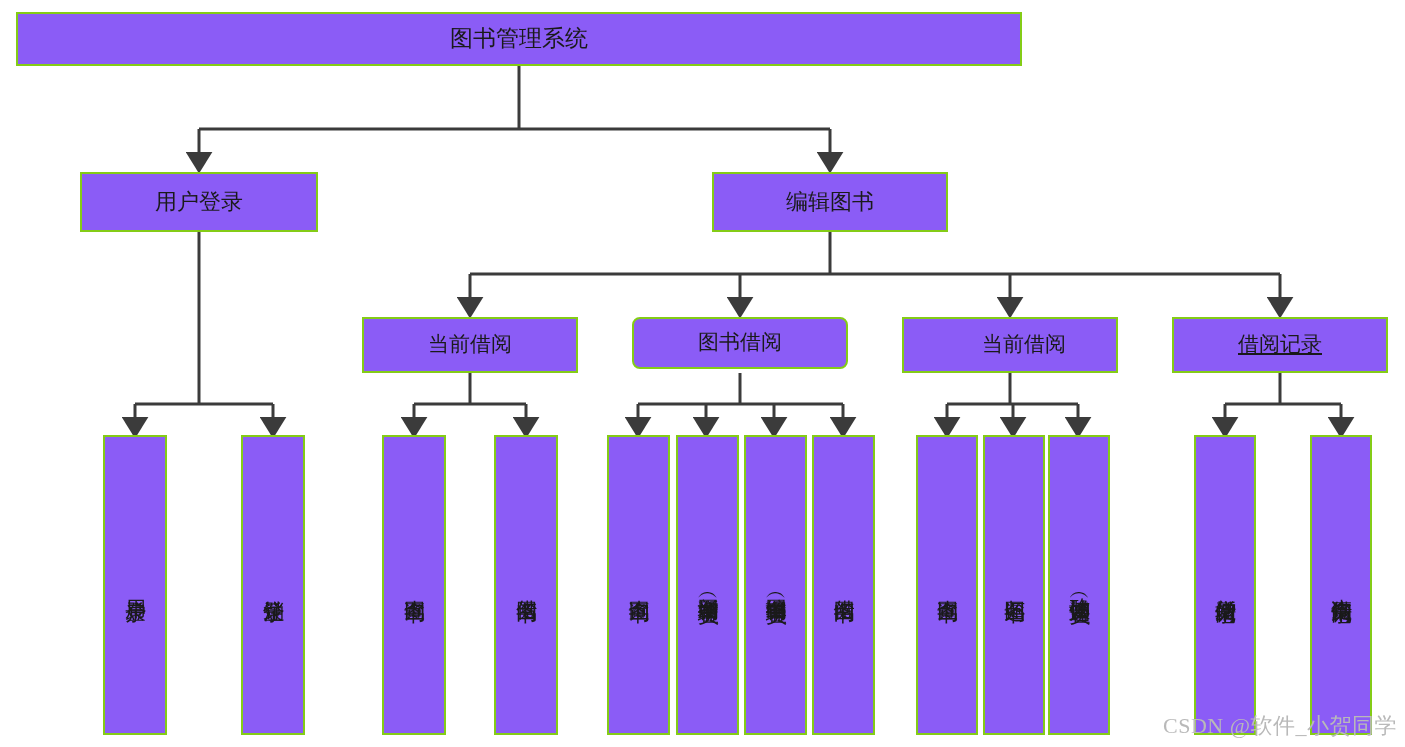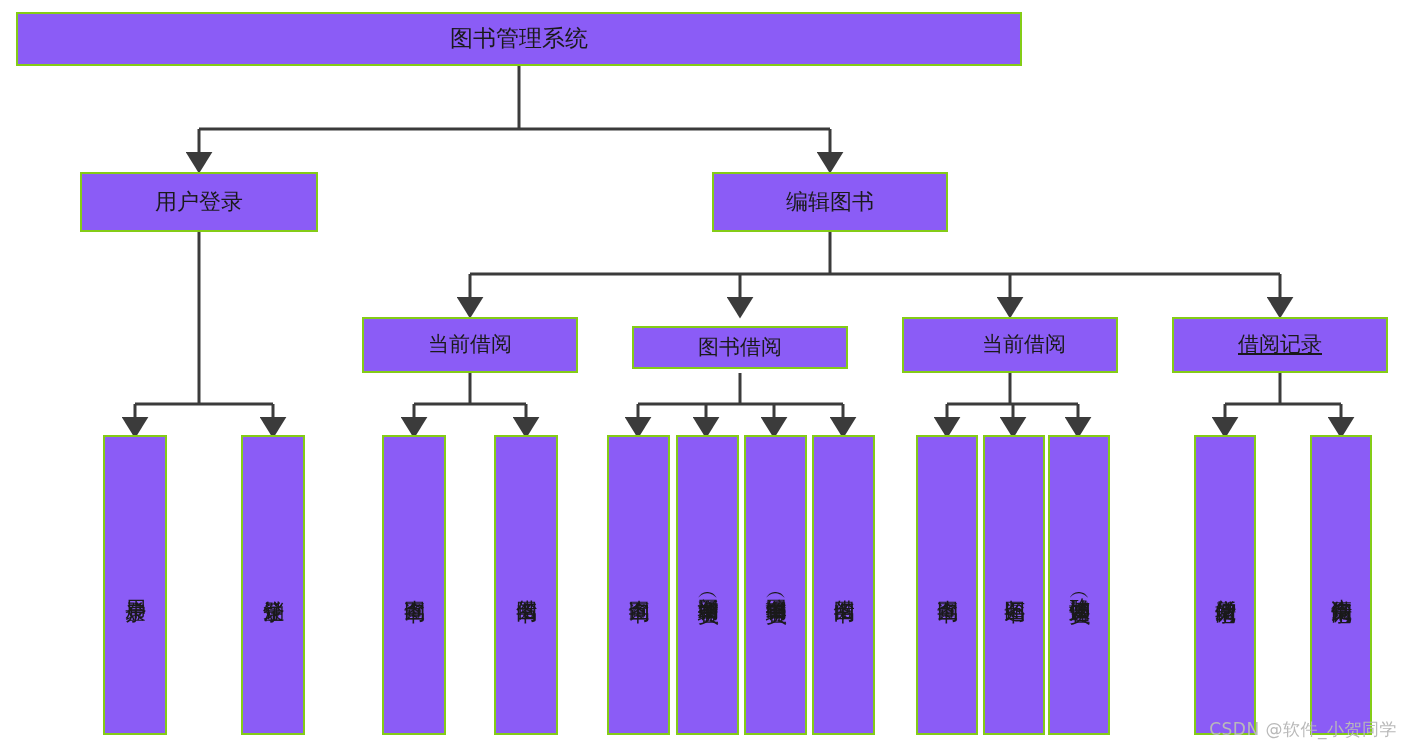--- a/index.html
+++ b/index.html
@@ -61,25 +61,26 @@
     display: block;
     white-space: pre-line;
   }
   .node.leaf .node-label {
     white-space: normal;
   }
   #watermark {
     position: absolute;
     right: 8px;
     bottom: 6px;
-    font-size: 17px;
+    font-size: 22px;
     color: #b9b9b9;
     letter-spacing: 0.5px;
     user-select: none;
     white-space: nowrap;
+    font-family: Liberation Serif, serif;
   }
 </style>
 </head>
 <body>
 
 <div id="diagram-root">
 
   <svg id="edges-layer" viewBox="0 0 1405 747" width="1405" height="747" xmlns="http://www.w3.org/2000/svg">
     <defs>
       <marker id="arrowhead" markerWidth="9" markerHeight="9" refX="3.4" refY="4.5" orient="auto" markerUnits="strokeWidth">
@@ -137,21 +138,21 @@
   <div class="node level2" style="left:80px; top:172px; width:238px; height:60px;">
     <span class="node-label">用户登录</span>
   </div>
   <div class="node level2" style="left:712px; top:172px; width:236px; height:60px;">
     <span class="node-label">编辑图书</span>
   </div>
 
   <div class="node level3" style="left:362px; top:317px; width:216px; height:56px;">
     <span class="node-label">当前借阅</span>
   </div>
-  <div class="node level3" style="left:632px; top:326px; width:216px; height:43px;">
+  <div class="node level3" style="left:632px; top:317px; width:216px; height:52px;border-radius:8px;">
     <span class="node-label">图书借阅</span>
   </div>
   <div class="node level3" style="left:902px; top:317px; width:216px; height:56px;padding-left:28px;">
     <span class="node-label">当前借阅</span>
   </div>
   <div class="node level3" style="left:1172px; top:317px; width:216px; height:56px;text-decoration:underline;">
     <span class="node-label">借阅记录</span>
   </div>
 
   <div class="node leaf" style="left:103px; top:435px; width:64px; height:300px;">

